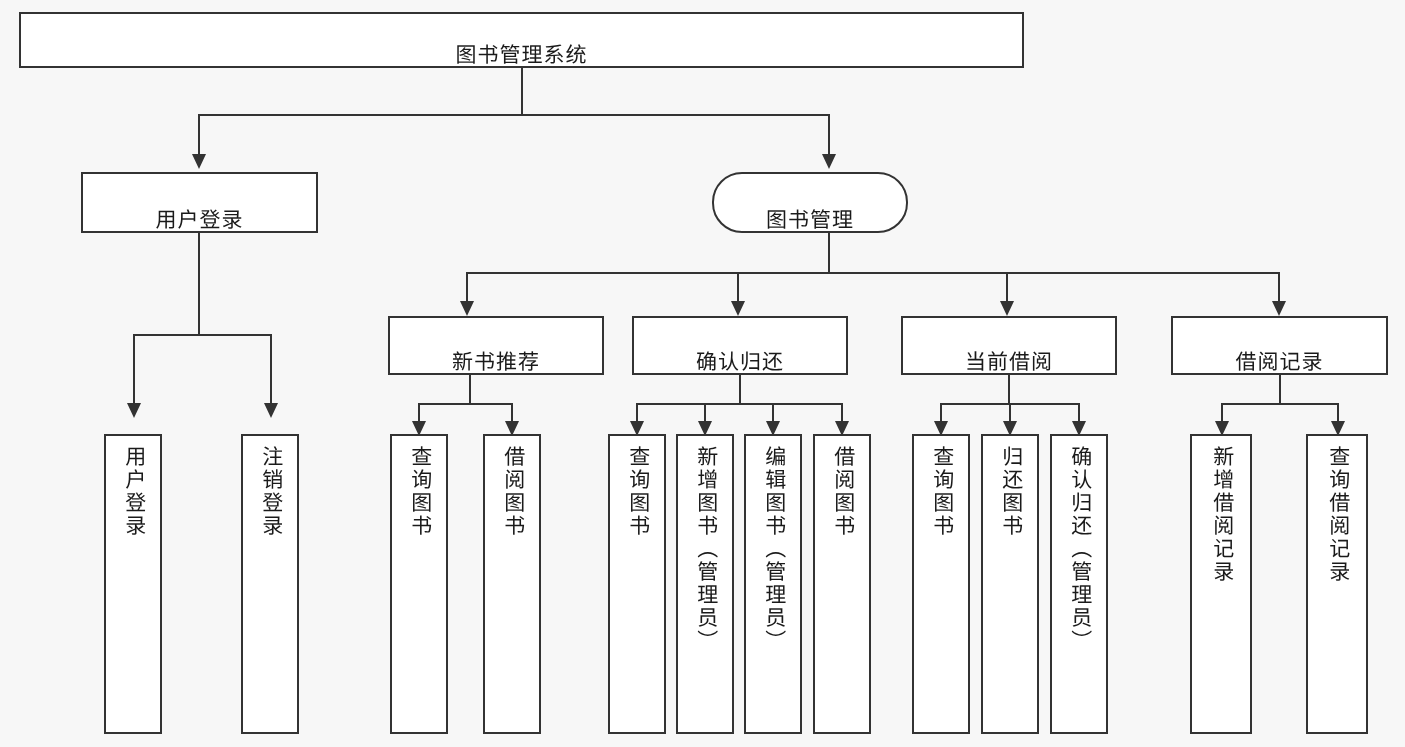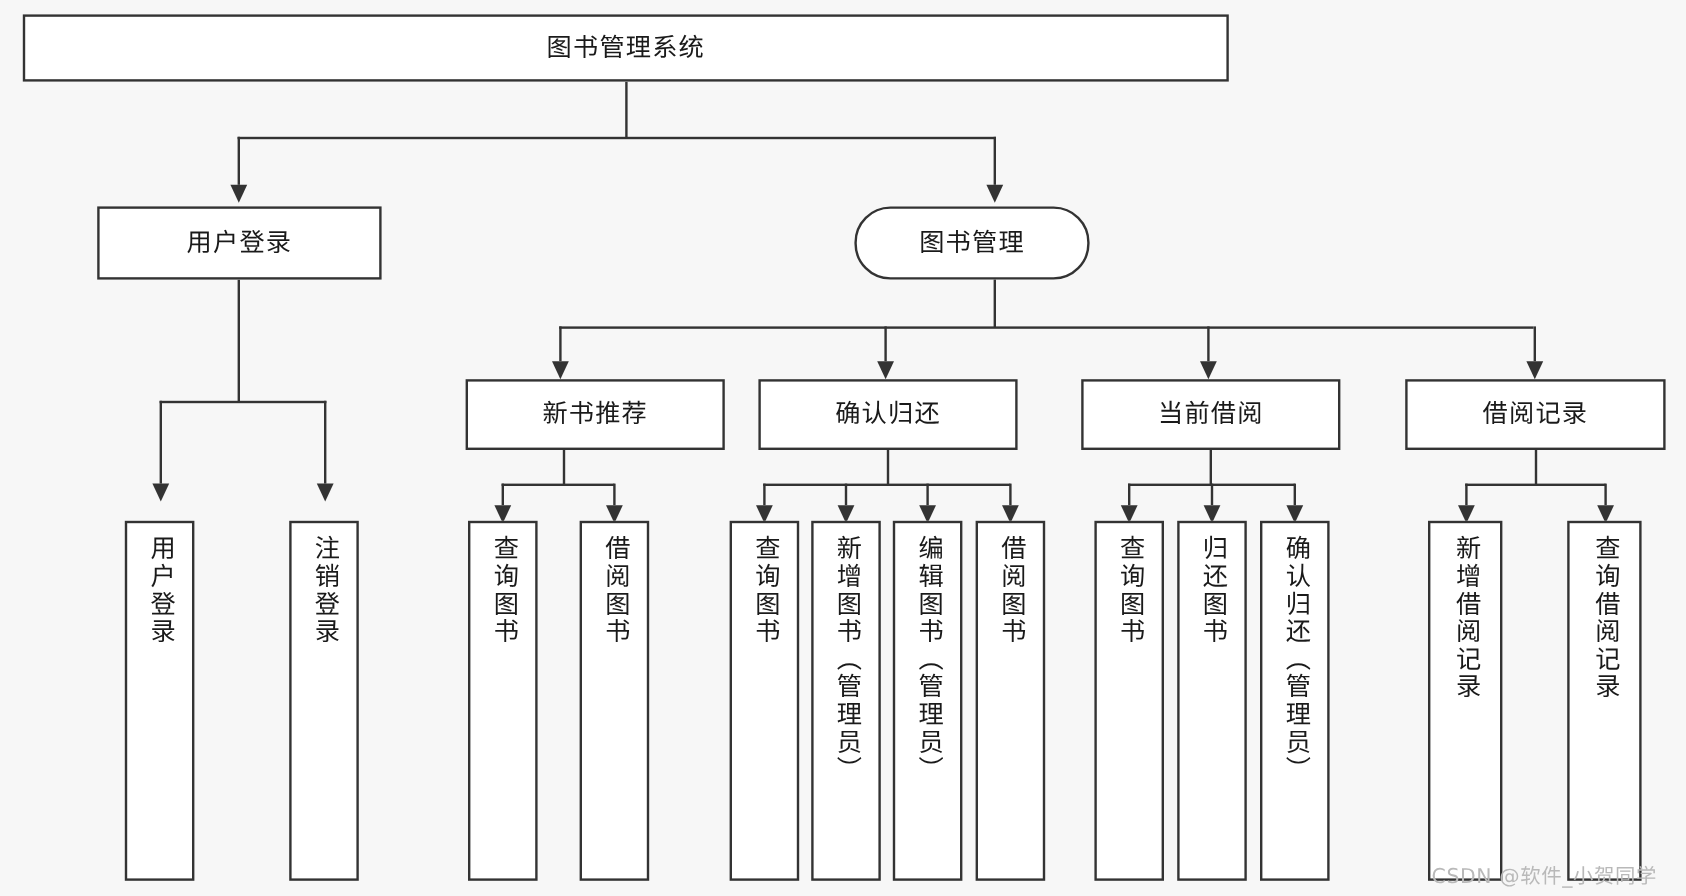--- a/index.html
+++ b/index.html
@@ -28,20 +28,21 @@
     color: #1a1a1a;
     z-index: 3;
   }
   .node.root,
   .node.tier1,
   .node.tier2 {
     font-size: 21px;
     letter-spacing: 1px;
     line-height: 1;
     white-space: nowrap;
+    align-items: flex-end;
   }
   
   .node.leaf {
     align-items: flex-start;
     justify-content: center;
     padding-top: 10px;
   }
   .node.leaf .vtext {
     writing-mode: vertical-rl;
     text-orientation: upright;
@@ -205,15 +206,14 @@
     <span class="vtext">确认归还（管理员）</span>
   </div>
 
   <div class="node leaf" style="left:1190px; top:434px; width:62px; height:300px;">
     <span class="vtext">新增借阅记录</span>
   </div>
   <div class="node leaf" style="left:1306px; top:434px; width:62px; height:300px;">
     <span class="vtext">查询借阅记录</span>
   </div>
 
-  <div id="watermark" style="left:1193px; top:716px;">CSDN @软件_小贺同学</div>
 
 </div>
 
 </body></html>

